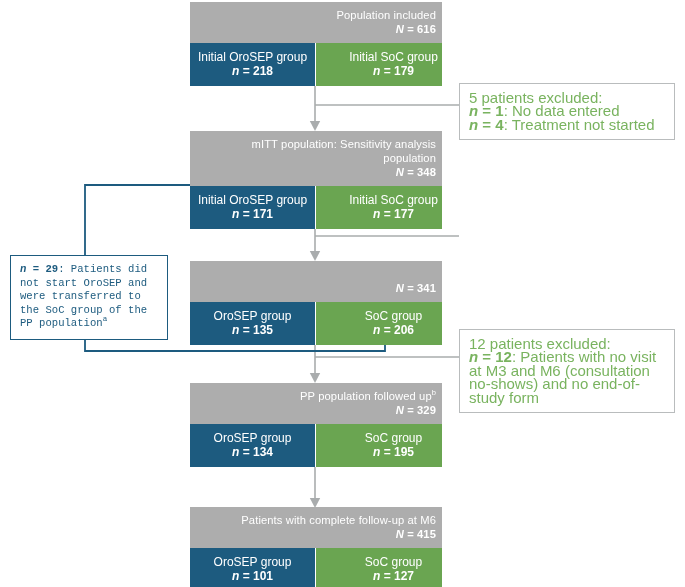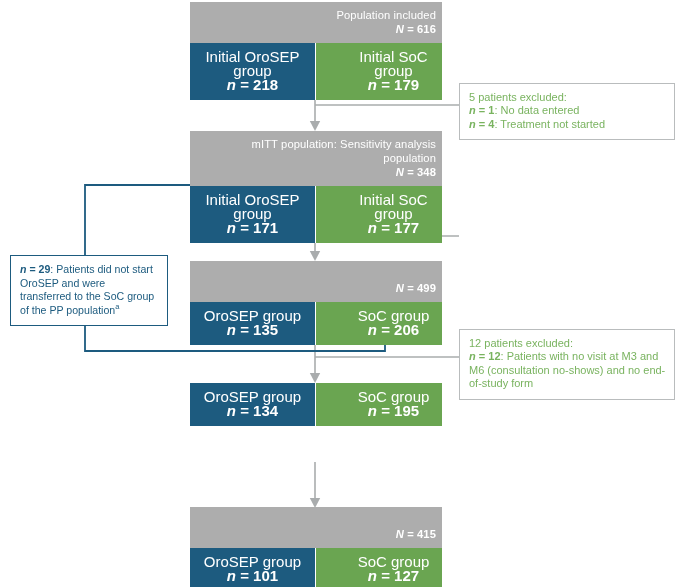--- a/index.html
+++ b/index.html
@@ -26,52 +26,53 @@
     box-sizing:border-box;
     letter-spacing:.1px;
   }
   .hdr .n{font-weight:bold;}
   .hdr .n i{font-style:italic;font-weight:bold;}
   .arms{display:flex;width:100%;}
   .arm{
     flex:1 1 50%;
     color:#ffffff;
     text-align:center;
-    font-size:15px;line-height:14px;
+    font-size:12px;line-height:14px;
     padding:7px 4px 8px 4px;
     box-sizing:border-box;
   }
   .arm.blue{background:#1d5b7f;border-right:1px solid #ffffff;}
   .arm.green{background:#6aa551;padding-left:33px;}
   .arm .n{font-weight:bold;}
   .arm .n i{font-style:italic;font-weight:bold;}
   sup{font-size:7.5px;vertical-align:super;line-height:0;}
 
   
   .excl{
     position:absolute;left:459px;width:216px;
     border:1px solid #b9bcbd;
     background:#ffffff;
     color:#79b35f;
-    font-size:11px;line-height:13.4px;
+    font-size:15px;line-height:13.4px;
     padding:7px 8px 8px 9px;
     box-sizing:border-box;
   }
   .excl .k{font-weight:bold;}
   .excl .k i{font-style:italic;font-weight:bold;}
 
   
   .note{
     position:absolute;left:10px;top:255px;width:158px;
     border:1px solid #1d5b7f;
     background:#ffffff;
     color:#1d5b7f;
     font-size:10.6px;line-height:13.6px;
     padding:7px 8px 8px 9px;
     box-sizing:border-box;
+    font-family:Liberation Mono, monospace;
   }
   .note .k{font-weight:bold;}
   .note .k i{font-style:italic;font-weight:bold;}
 </style>
 </head>
 <body>
 
 <div id="stage">
 
   <svg id="lines" viewBox="0 0 685 587" width="685" height="587" aria-hidden="true">
@@ -132,50 +133,54 @@
       <div class="arm green">
         <span>Initial SoC group</span><br>
         <span class="n"><i>n</i> <span>= 177</span></span>
       </div>
     </div>
   </div>
 
   <div class="block" style="top:261px;">
     <div class="hdr">
       <br>
-      <span class="n"><i>N</i> <span>= 499</span></span>
+      <span class="n"><i>N</i> <span>= 341</span></span>
     </div>
     <div class="arms">
       <div class="arm blue">
         <span>OroSEP group</span><br>
         <span class="n"><i>n</i> <span>= 135</span></span>
       </div>
       <div class="arm green">
         <span>SoC group</span><br>
         <span class="n"><i>n</i> <span>= 206</span></span>
       </div>
     </div>
   </div>
 
   <div class="block" style="top:383px;">
+    <div class="hdr">
+      <span>PP population followed up</span><sup>b</sup><br>
+      <span class="n"><i>N</i> <span>= 329</span></span>
+    </div>
     <div class="arms">
       <div class="arm blue">
         <span>OroSEP group</span><br>
         <span class="n"><i>n</i> <span>= 134</span></span>
       </div>
       <div class="arm green">
         <span>SoC group</span><br>
         <span class="n"><i>n</i> <span>= 195</span></span>
       </div>
     </div>
   </div>
 
   <div class="block" style="top:507px;">
     <div class="hdr">
-      <br>
+      <span>Patients with complete follow-up at M6</span><br>
       <span class="n"><i>N</i> <span>= 415</span></span>
     </div>
     <div class="arms">
       <div class="arm blue">
         <span>OroSEP group</span><br>
         <span class="n"><i>n</i> <span>= 101</span></span>
       </div>
       <div class="arm green">
         <span>SoC group</span><br>
         <span class="n"><i>n</i> <span>= 127</span></span>

